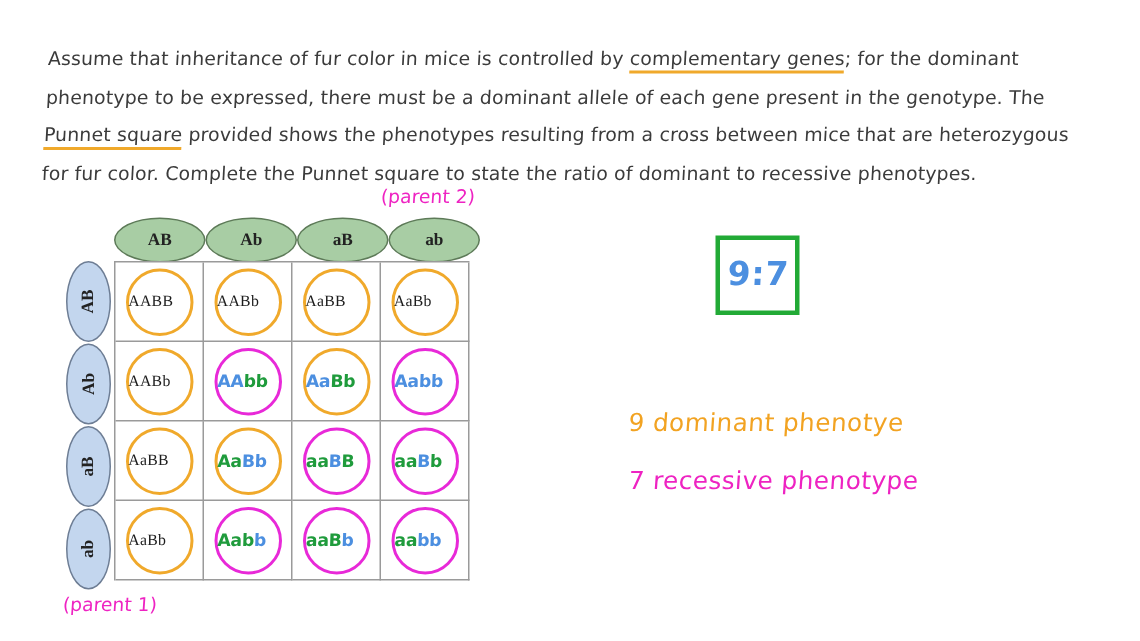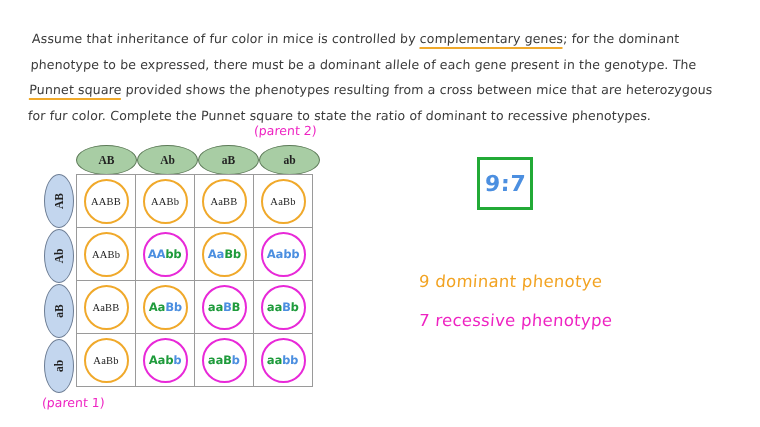--- a/index.html
+++ b/index.html
@@ -128,21 +128,21 @@
     display: flex;
     align-items: center;
     justify-content: center;
   }
   .circle {
     width: 45px;
     height: 45px;
     border-radius: 50%;
     display: flex;
     align-items: center;
-    justify-content: center;
+    justify-content: flex-start;
     box-sizing: border-box;
   }
   .circle.orange { border: 2.6px solid #f0a92b; }
   .circle.magenta { border: 2.6px solid #e829d8; }
 
   .geno-print {
     font-family: "Liberation Serif", serif;
     font-size: 10.5px;
     color: #1c1c1c;
     letter-spacing: 0.2px;

